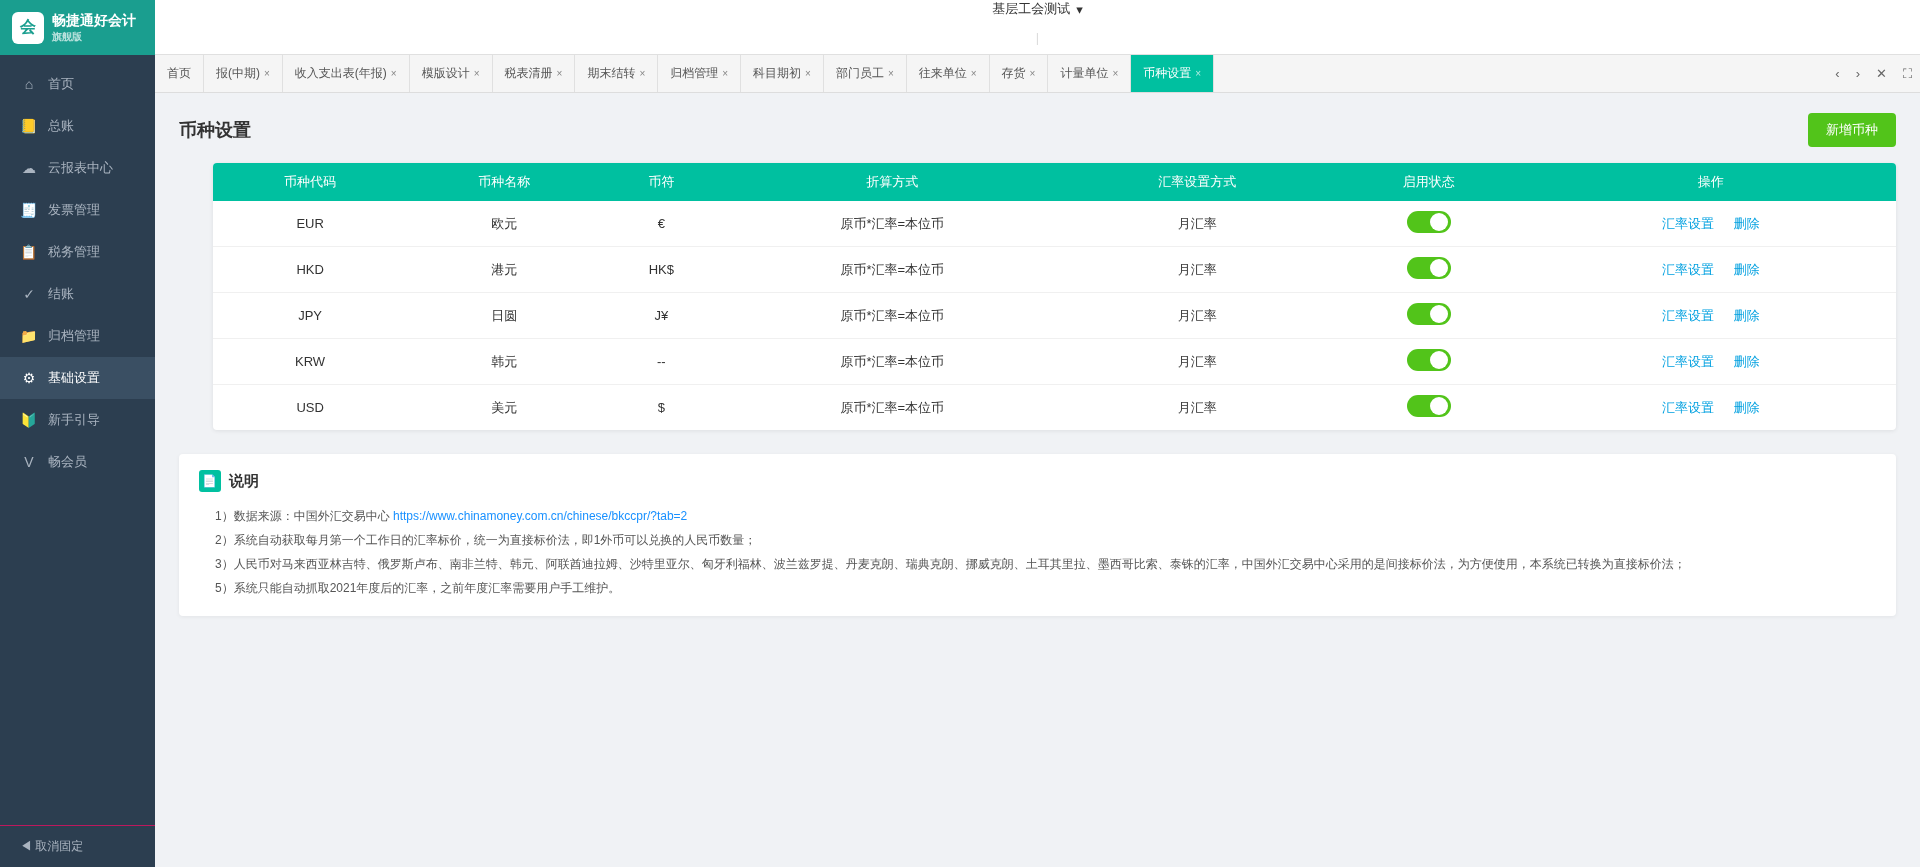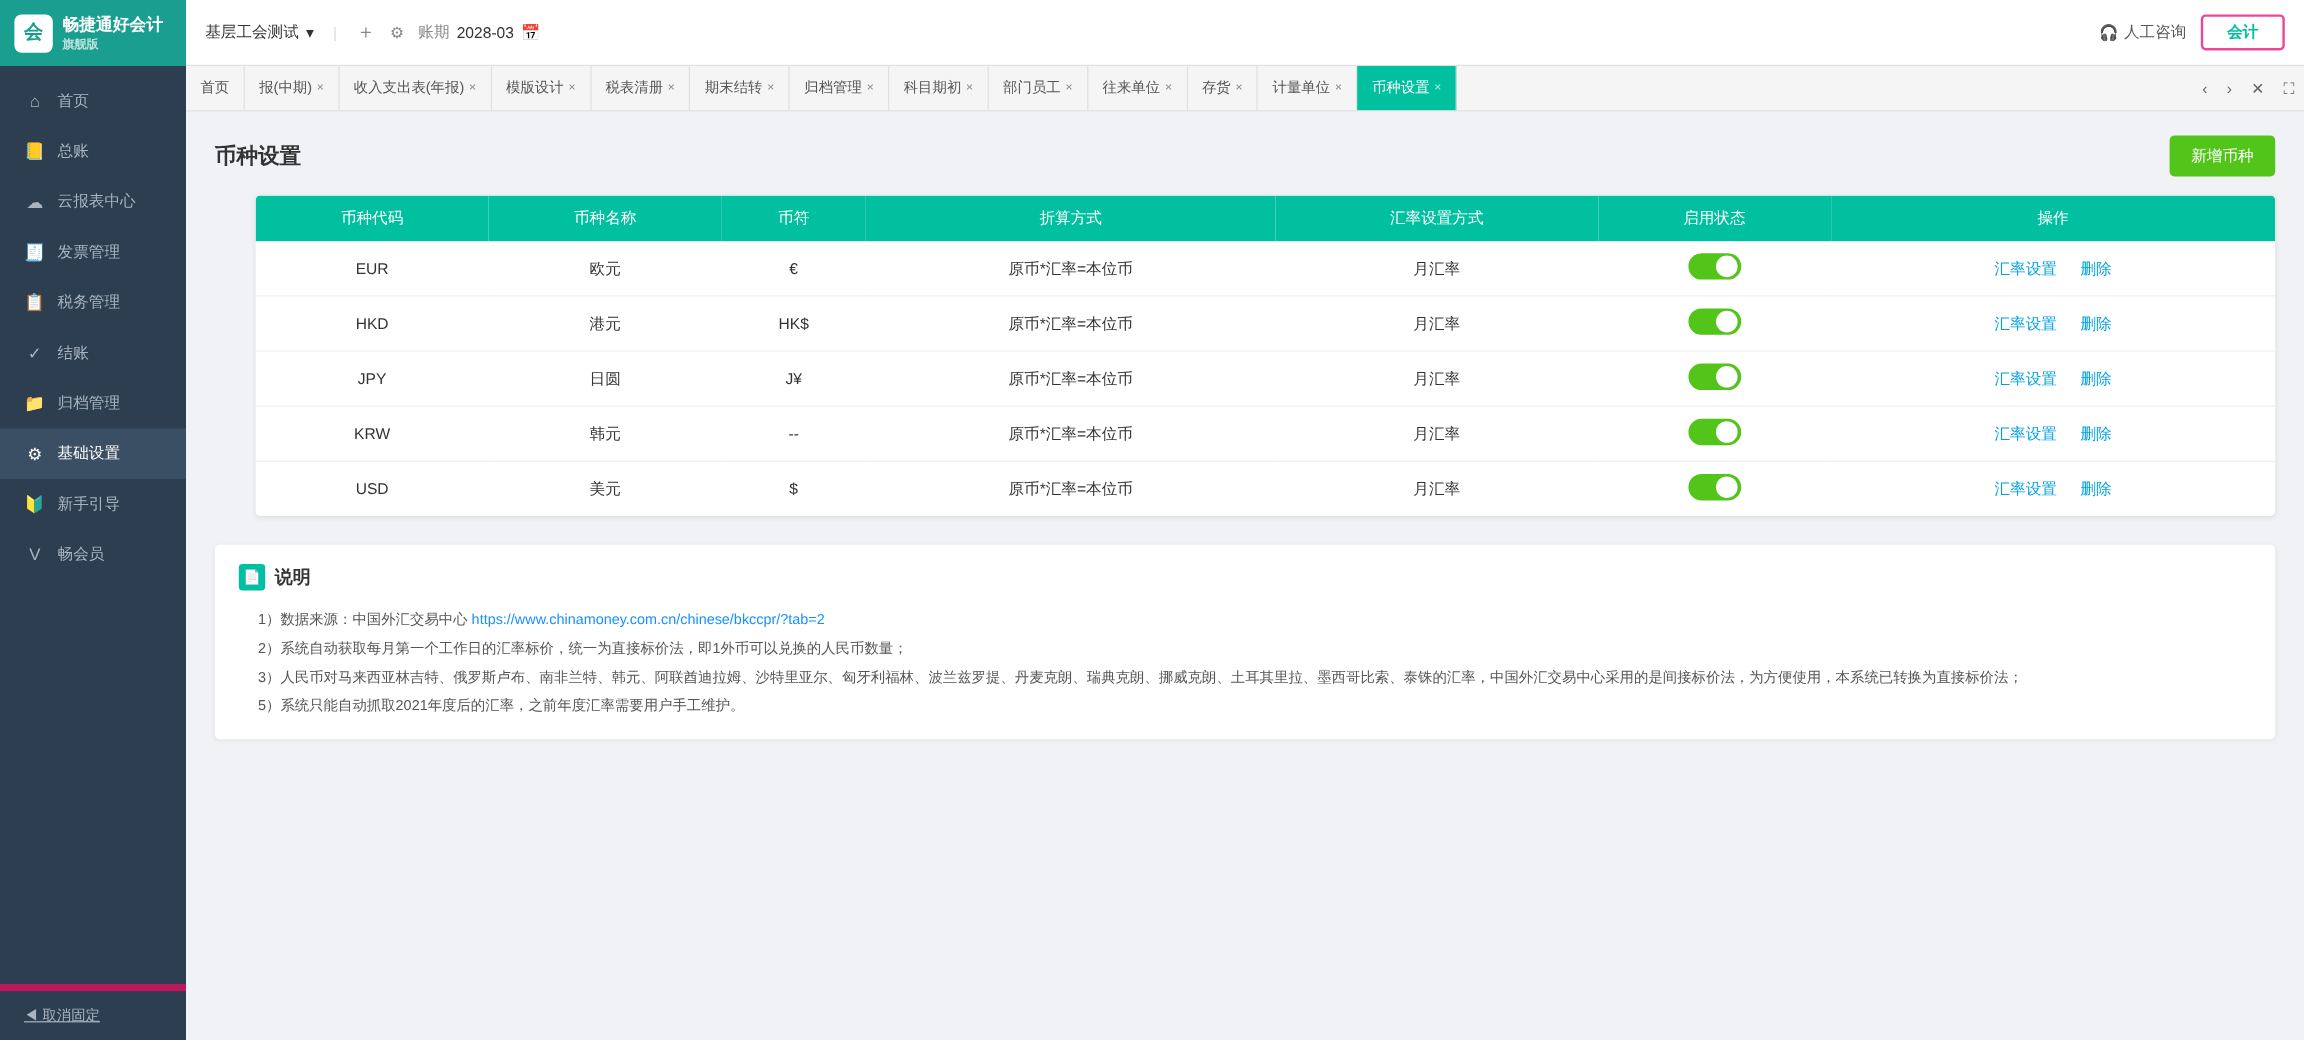--- a/index.html
+++ b/index.html
@@ -46,42 +46,42 @@
       transition: background 0.2s;
     }
     .sidebar-item.active { background: #3a4f63; color: white; }
     .sidebar-item-icon { width: 18px; text-align: center; font-size: 14px; }
     .sidebar-footer {
       padding: 12px 20px;
       color: #aab4c0;
       font-size: 12px;
       cursor: pointer;
       display: flex; align-items: center; gap: 6px;
-      border-top: 6px solid #be185d;
-      text-decoration: underline;
+      border-top: 1px solid #be185d;
     }
 
     
     .main {
       flex: 1;
       display: flex;
       flex-direction: column;
       overflow: hidden;
     }
 
     
     .topbar {
       background: white;
       height: 55px;
       display: flex;
       align-items: center;
       padding: 0 16px;
       border-bottom: 1px solid #e0e0e0;
       gap: 12px;
       flex-shrink: 0;
+      flex-direction: column;
     }
     .topbar-company {
       display: flex; align-items: center; gap: 6px;
       font-size: 13px; color: #333; cursor: pointer;
     }
     .topbar-divider { color: #ddd; margin: 0 4px; }
     .topbar-add-icon { color: #888; cursor: pointer; font-size: 16px; }
     .topbar-settings-icon { color: #888; cursor: pointer; }
     .topbar-period {
       display: flex; align-items: center; gap: 6px;

